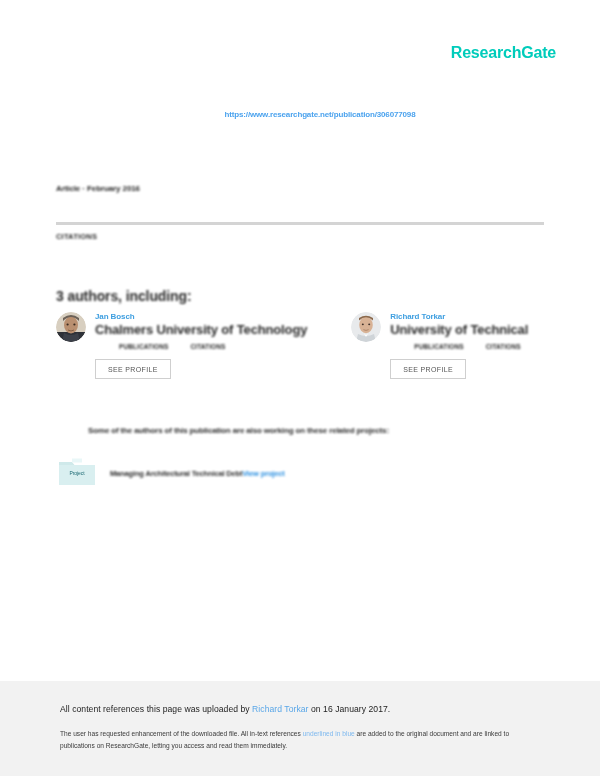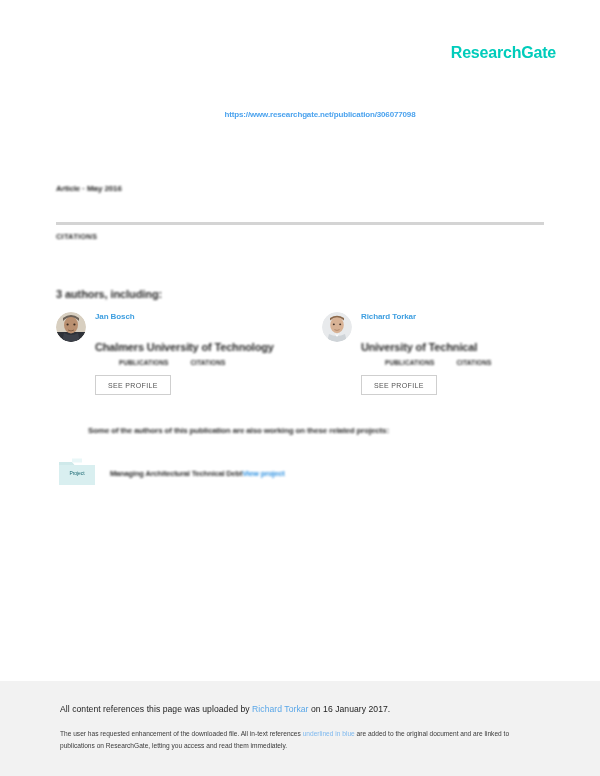--- a/index.html
+++ b/index.html
@@ -106,21 +106,21 @@
     color: #2b2b2b;
     letter-spacing: 0.2px;
     filter: blur(0.9px);
   }
 
   
   .authors-heading {
     position: absolute;
     top: 288px;
     left: 56px;
-    font-size: 11px;
+    font-size: 14px;
     font-weight: bold;
     color: #2b2b2b;
     letter-spacing: -0.1px;
     filter: blur(0.8px);
   }
 
   .authors {
     position: absolute;
     top: 312px;
     left: 56px;
@@ -149,22 +149,22 @@
 
   .author-name {
     font-size: 8px;
     font-weight: bold;
     color: #3f9fe0;
     letter-spacing: -0.1px;
     filter: blur(0.75px);
     white-space: nowrap;
   }
   .author-affil {
-    margin-top: 20px;
-    font-size: 11px;
+    margin-top: 1px;
+    font-size: 13px;
     font-weight: bold;
     color: #2b2b2b;
     letter-spacing: -0.15px;
     filter: blur(0.8px);
     white-space: nowrap;
   }
   .author-stats {
     margin-top: 6px;
     display: flex;
     gap: 22px;
@@ -284,21 +284,21 @@
   <div class="sheet">
 
     <div class="brand-row">
       <div class="brand-logo">ResearchGate</div>
     </div>
 
     <div class="url-row">
       <span class="pub-url">https://www.researchgate.net/publication/306077098</span>
     </div>
 
-    <div class="article-meta">Article · May 2016</div>
+    <div class="article-meta">Article · February 2016</div>
 
     <div class="stats">
       <div class="stat-col">
         <div class="stat-rule"></div>
         <div class="stat-value"></div>
         <div class="stat-label">CITATIONS</div>
       </div>
     </div>
 
     <div class="authors-heading">3 authors, including:</div>

